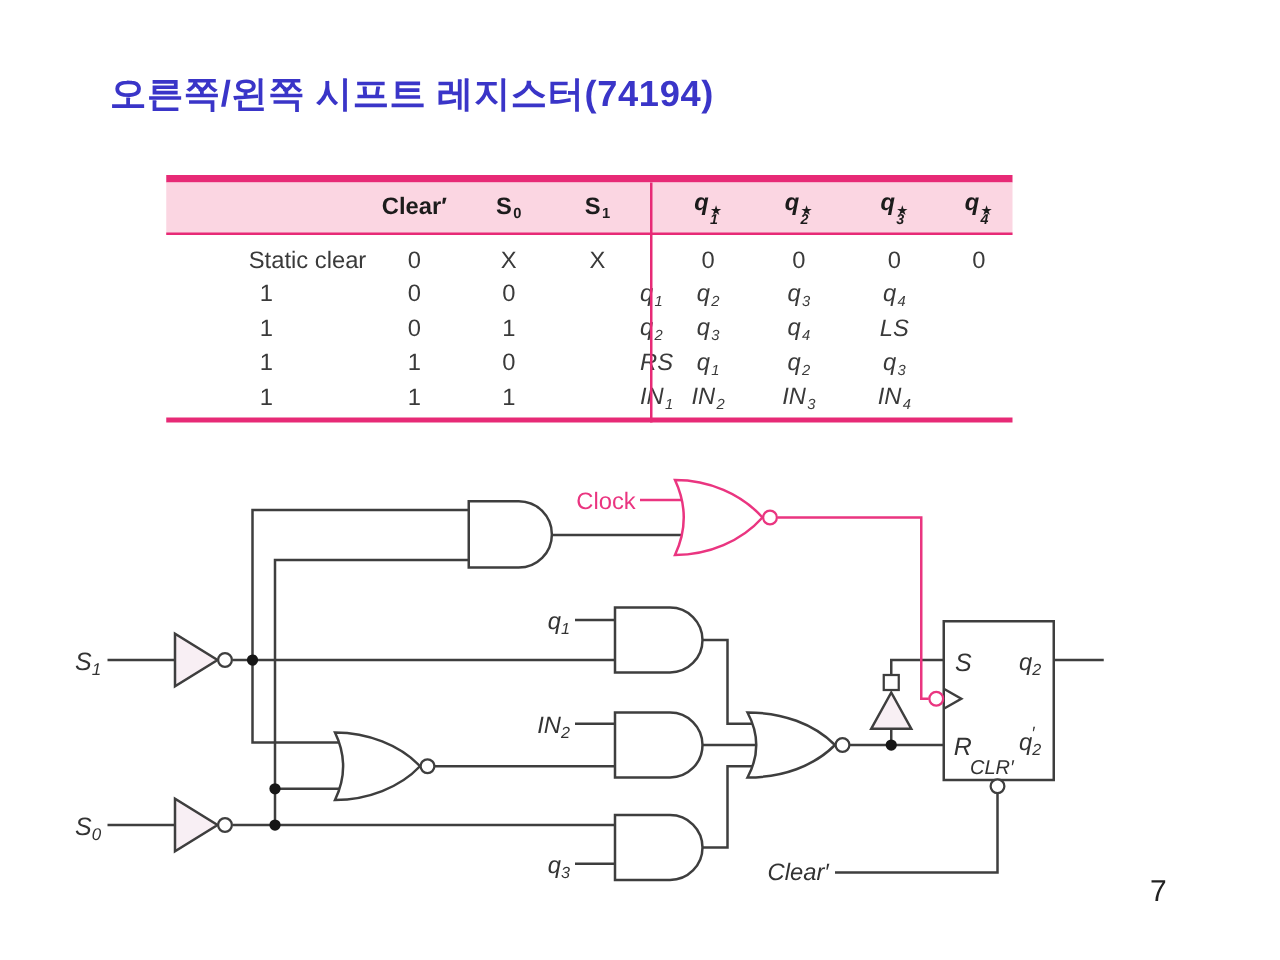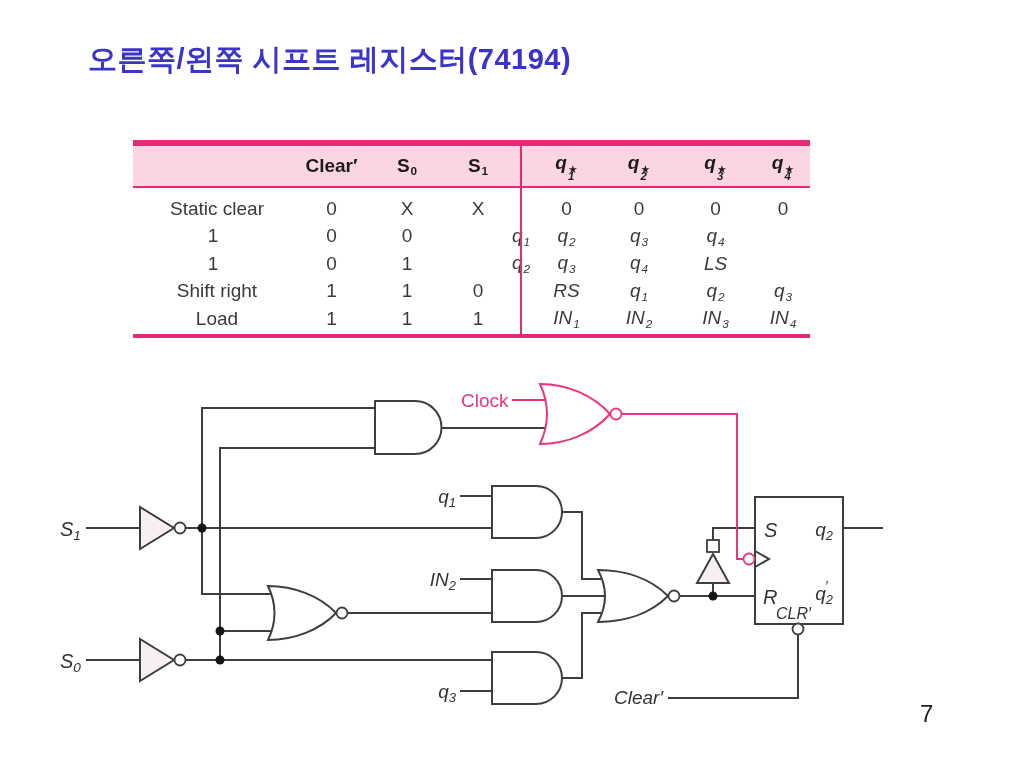--- a/index.html
+++ b/index.html
@@ -1,36 +1,36 @@
 <!DOCTYPE html>
 <html><head>
 <meta charset="utf-8">
 <style>
   html,body{margin:0;padding:0;background:#fff;}
   .stage{position:relative;width:1024px;height:768px;background:#fff;overflow:hidden;
          font-family:"Liberation Sans","DejaVu Sans",sans-serif;}
-  .title{position:absolute;left:88px;top:40px;font-size:29px;font-weight:bold;
+  .title{position:absolute;left:88px;top:56px;font-size:29px;font-weight:bold;
          color:var(--blue);letter-spacing:0.5px;}
   .pagenum{position:absolute;left:920px;top:700px;font-size:24px;color:#222;}
 
   
   .ttable{position:absolute;left:133px;top:140px;width:677px;}
   .t-topbar{height:6px;background:var(--magenta);}
   .t-head{height:40px;background:var(--headerpink);border-bottom:2px solid var(--magenta);
           display:grid;grid-template-columns:160px 77px 74px 68px 18px 73px 72px 81px 54px;
           align-items:center;}
   .t-body{position:relative;padding-top:7px;height:138px;}
   .t-row{display:grid;grid-template-columns:160px 77px 74px 68px 18px 73px 72px 81px 54px;
          height:27.5px;align-items:center;}
   .t-botbar{height:4px;background:var(--magenta);margin-top:1px;}
   .vdiv{position:absolute;left:387px;top:6px;bottom:0;width:2px;background:var(--magenta);}
   .hcell{text-align:center;font-size:19px;font-weight:bold;color:#1c1c1c;}
   .hcell.lbl{text-align:left;}
   .bcell{text-align:center;font-size:19px;color:#3a3a3a;}
-  .bcell.lbl{text-align:center;padding-left:8px;}
+  .bcell.lbl{text-align:right;padding-left:8px;}
   .it{font-style:italic;}
   .sb{font-size:0.62em;vertical-align:-0.32em;margin-left:1px;}
   .ss{display:inline-flex;flex-direction:column;line-height:0.62;font-size:0.60em;
       vertical-align:-0.38em;margin-left:1px;text-align:left;}
   .ss .up{font-size:0.95em;}
   .ss .dn{}
 
   
   .circuit{position:absolute;left:0;top:0;}
   .blk{stroke:var(--line);stroke-width:2;fill:none;}
@@ -102,32 +102,30 @@
           <div class="bcell">1</div>
           <div class="bcell">0</div>
           <div class="bcell">1</div>
           <div></div>
           <div class="bcell it">q<span class="sb">2</span></div>
           <div class="bcell it">q<span class="sb">3</span></div>
           <div class="bcell it">q<span class="sb">4</span></div>
           <div class="bcell it">LS</div>
         </div>
         <div class="t-row">
-          <div class="bcell lbl">Shift right</div>
           <div class="bcell">1</div>
           <div class="bcell">1</div>
           <div class="bcell">0</div>
           <div></div>
           <div class="bcell it">RS</div>
           <div class="bcell it">q<span class="sb">1</span></div>
           <div class="bcell it">q<span class="sb">2</span></div>
           <div class="bcell it">q<span class="sb">3</span></div>
         </div>
         <div class="t-row">
-          <div class="bcell lbl">Load</div>
           <div class="bcell">1</div>
           <div class="bcell">1</div>
           <div class="bcell">1</div>
           <div></div>
           <div class="bcell it">IN<span class="sb">1</span></div>
           <div class="bcell it">IN<span class="sb">2</span></div>
           <div class="bcell it">IN<span class="sb">3</span></div>
           <div class="bcell it">IN<span class="sb">4</span></div>
         </div>
       </div>

